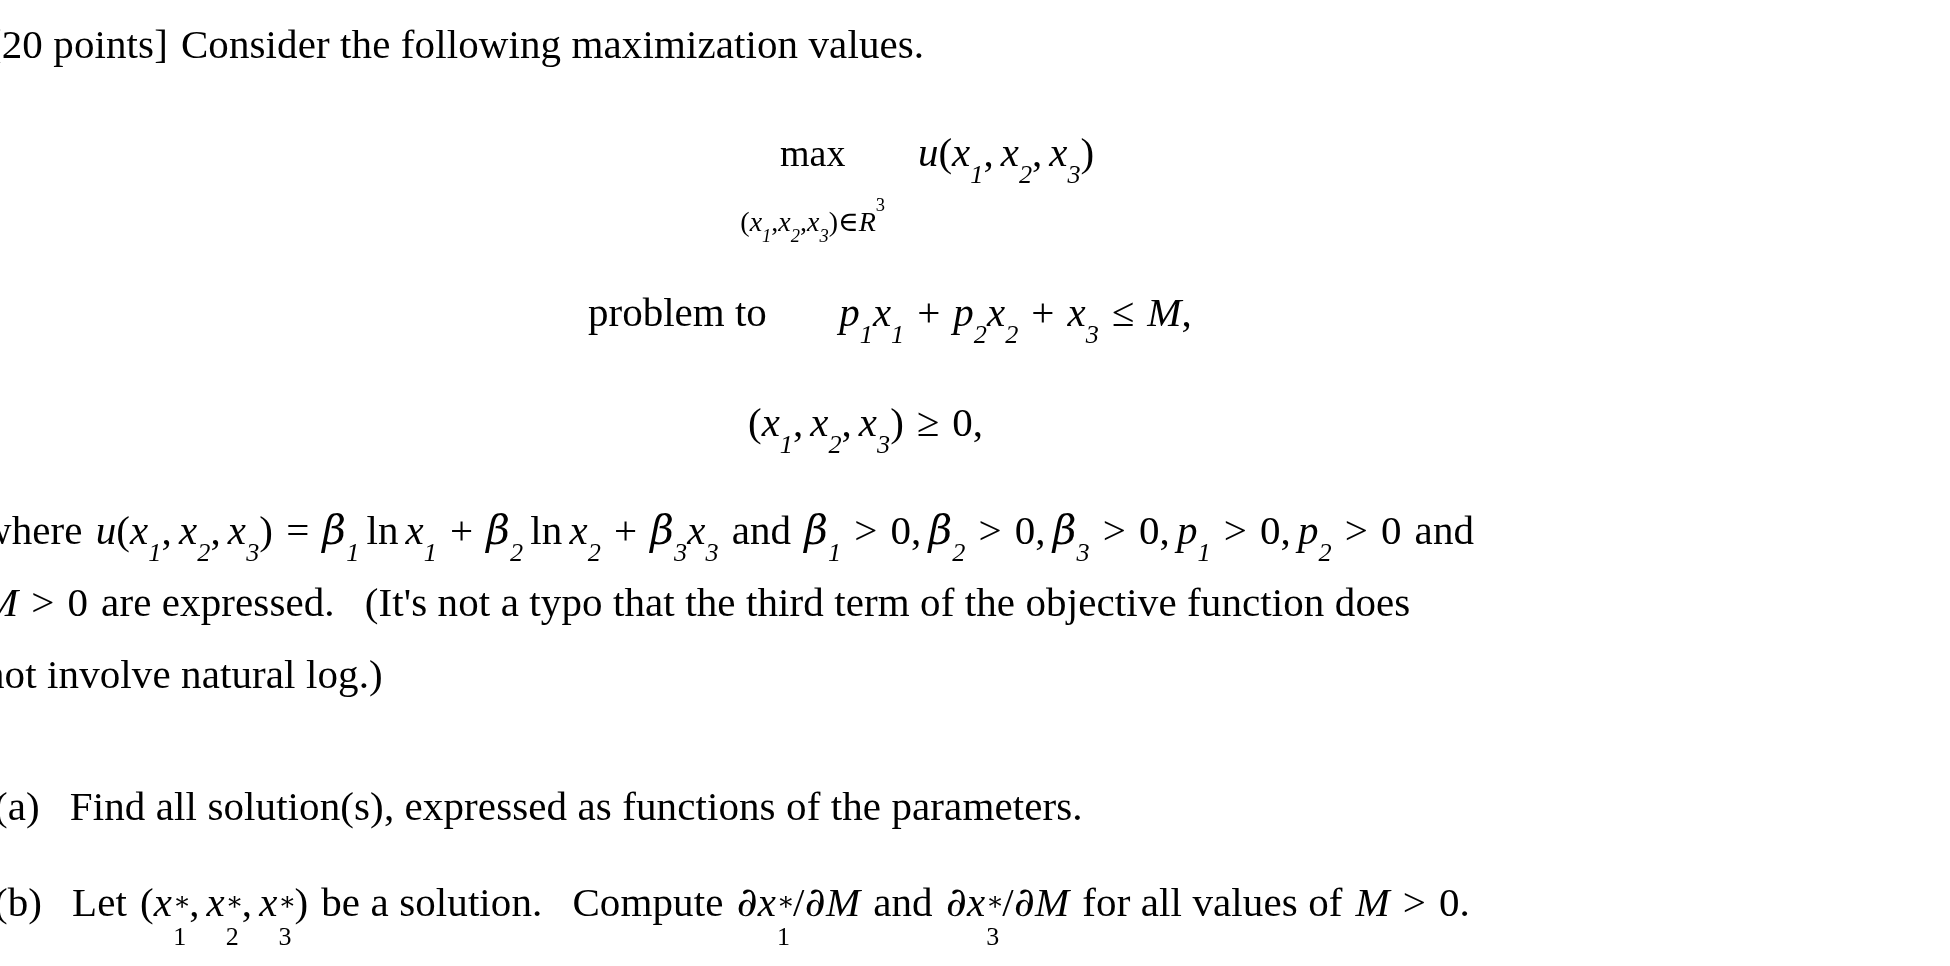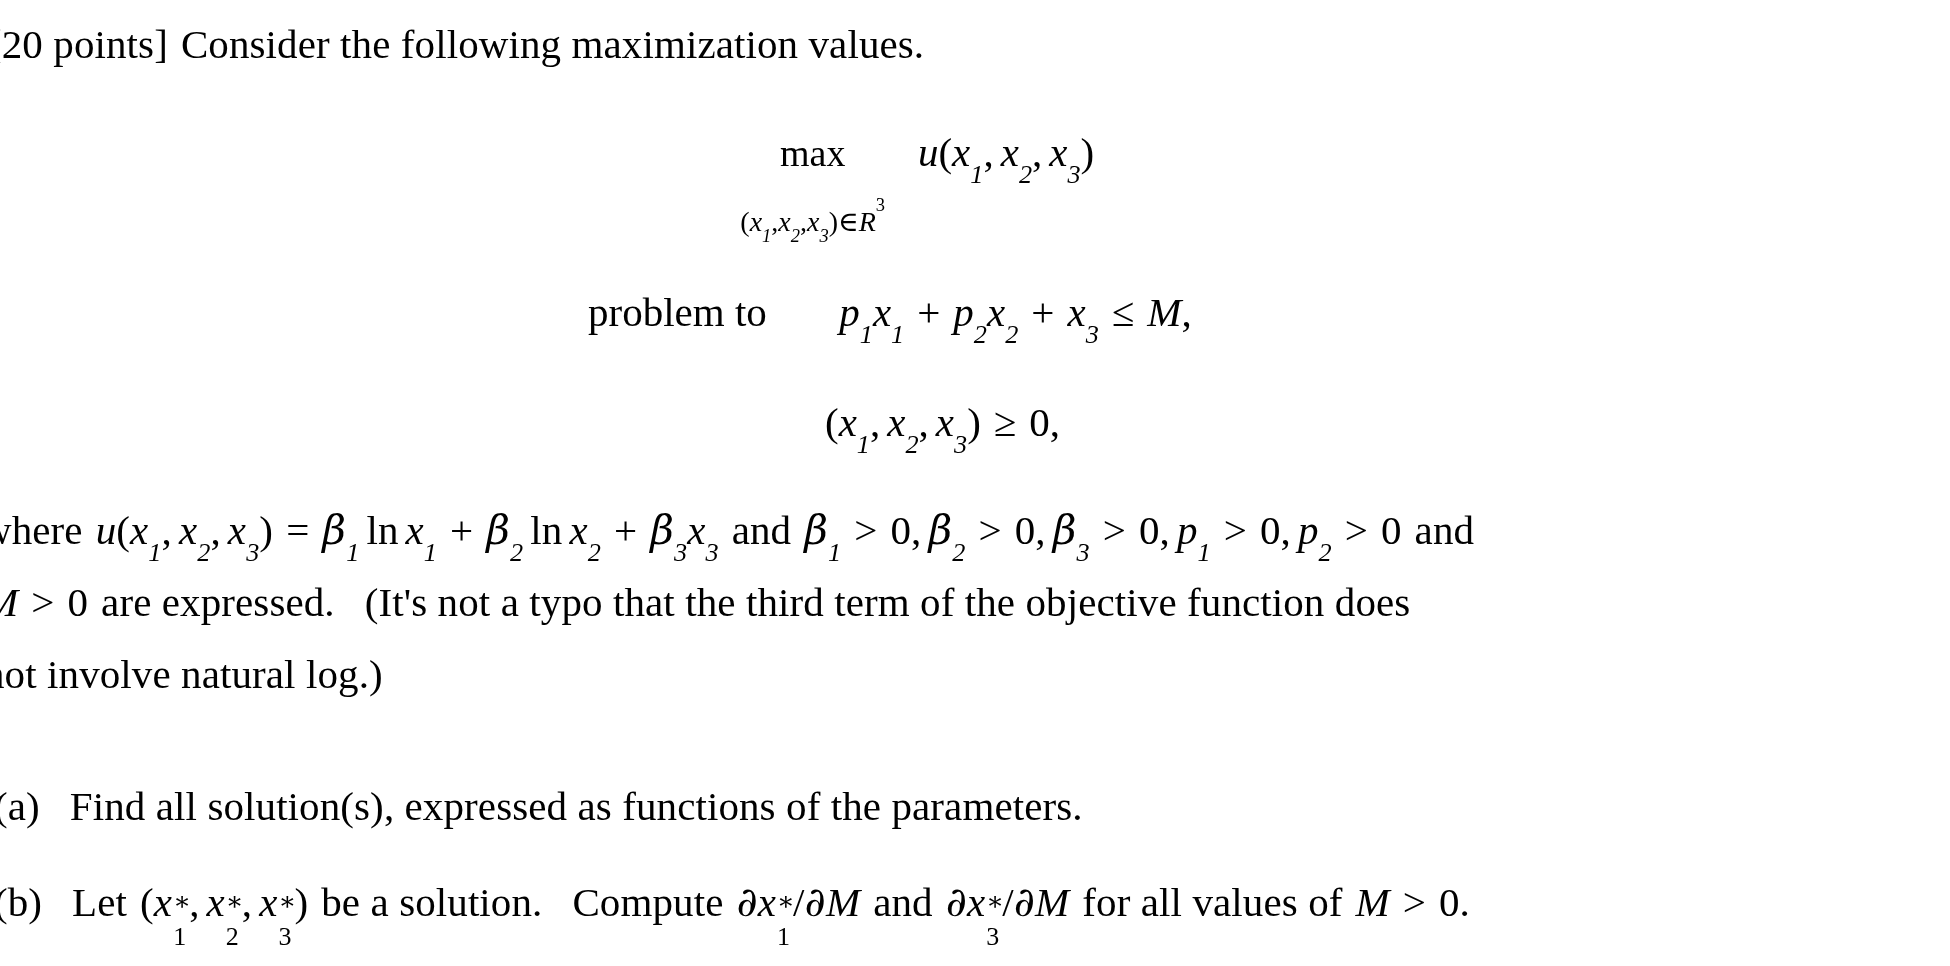--- a/index.html
+++ b/index.html
@@ -130,21 +130,21 @@
     <span class="sp-xwide"></span>
     <span><span class="mi">u</span><span class="mo">(</span><span class="mi">x</span><sub>1</sub><span class="mo">,</span><span class="sp-thin"></span><span class="mi">x</span><sub>2</sub><span class="mo">,</span><span class="sp-thin"></span><span class="mi">x</span><sub>3</sub><span class="mo">)</span></span>
   </div>
 
   <div class="line math" style="left:588px; top:288px;">
     <span class="mup">problem to</span>
     <span class="sp-xwide"></span>
     <span><span class="mi">p</span><sub>1</sub><span class="mi">x</span><sub>1</sub><span class="sp"></span><span class="mo">+</span><span class="sp"></span><span class="mi">p</span><sub>2</sub><span class="mi">x</span><sub>2</sub><span class="sp"></span><span class="mo">+</span><span class="sp"></span><span class="mi">x</span><sub>3</sub><span class="sp"></span><span class="mo">≤</span><span class="sp"></span><span class="mi">M</span><span class="mo">,</span></span>
   </div>
 
-  <div class="line math" style="left:825px; top:398px;">
+  <div class="line math" style="left:748px; top:398px;">
     <span><span class="mo">(</span><span class="mi">x</span><sub>1</sub><span class="mo">,</span><span class="sp-thin"></span><span class="mi">x</span><sub>2</sub><span class="mo">,</span><span class="sp-thin"></span><span class="mi">x</span><sub>3</sub><span class="mo">)</span><span class="sp"></span><span class="mo">≥</span><span class="sp"></span><span class="mo">0</span><span class="mo">,</span></span>
   </div>
 
   <div class="line prose" style="left:-18px; top:506px;">
     <span>where</span><span class="sp"></span><span class="math"><span class="mi">u</span><span class="mo">(</span><span class="mi">x</span><sub>1</sub><span class="mo">,</span><span class="sp-thin"></span><span class="mi">x</span><sub>2</sub><span class="mo">,</span><span class="sp-thin"></span><span class="mi">x</span><sub>3</sub><span class="mo">)</span><span class="sp"></span><span class="mo">=</span><span class="sp"></span><span class="beta">β</span><sub>1</sub><span class="sp-thin"></span><span class="mup">ln</span><span class="sp-thin"></span><span class="mi">x</span><sub>1</sub><span class="sp"></span><span class="mo">+</span><span class="sp"></span><span class="beta">β</span><sub>2</sub><span class="sp-thin"></span><span class="mup">ln</span><span class="sp-thin"></span><span class="mi">x</span><sub>2</sub><span class="sp"></span><span class="mo">+</span><span class="sp"></span><span class="beta">β</span><sub>3</sub><span class="mi">x</span><sub>3</sub></span><span class="sp"></span><span>and</span><span class="sp"></span><span class="math"><span class="beta">β</span><sub>1</sub><span class="sp"></span><span class="mo">&gt;</span><span class="sp"></span><span class="mo">0</span><span class="mo">,</span><span class="sp-thin"></span><span class="beta">β</span><sub>2</sub><span class="sp"></span><span class="mo">&gt;</span><span class="sp"></span><span class="mo">0</span><span class="mo">,</span><span class="sp-thin"></span><span class="beta">β</span><sub>3</sub><span class="sp"></span><span class="mo">&gt;</span><span class="sp"></span><span class="mo">0</span><span class="mo">,</span><span class="sp-thin"></span><span class="mi">p</span><sub>1</sub><span class="sp"></span><span class="mo">&gt;</span><span class="sp"></span><span class="mo">0</span><span class="mo">,</span><span class="sp-thin"></span><span class="mi">p</span><sub>2</sub><span class="sp"></span><span class="mo">&gt;</span><span class="sp"></span><span class="mo">0</span></span><span class="sp"></span><span>and</span>
   </div>
 
   <div class="line prose" style="left:-16px; top:578px;">
     <span class="math"><span class="mi">M</span><span class="sp"></span><span class="mo">&gt;</span><span class="sp"></span><span class="mo">0</span></span><span class="sp"></span><span>are expressed.</span><span class="sp-wide"></span><span>(It's not a typo that the third term of the objective function does</span>
   </div>

